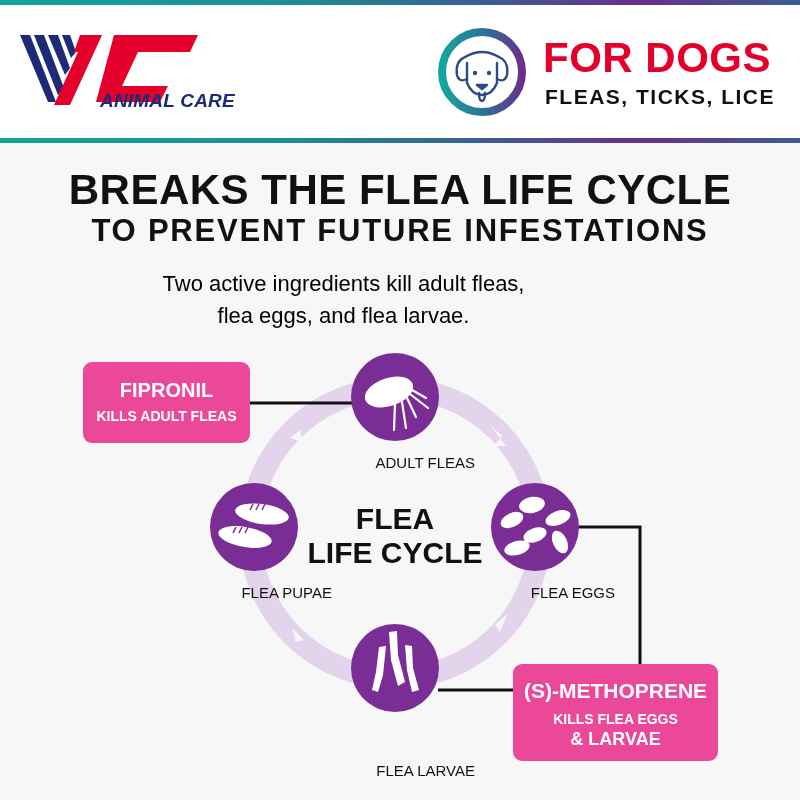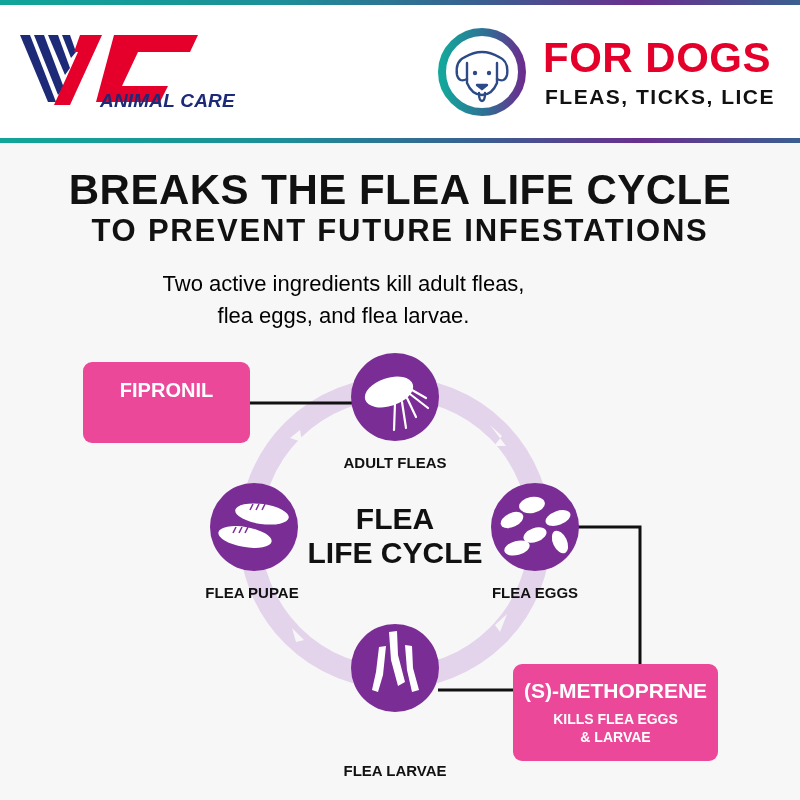--- a/index.html
+++ b/index.html
@@ -10,21 +10,21 @@
   .logo-text{position:absolute;left:72px;top:85px;font-weight:bold;font-style:italic;color:#1d2a78;font-size:19px;letter-spacing:0.2px;margin-left:28px;}
   .dog-badge{position:absolute;left:437px;top:22px;width:90px;height:90px;}
   .for-dogs{position:absolute;left:543px;top:32px;font-weight:bold;color:#e4002b;font-size:42px;letter-spacing:0.5px;line-height:42px;}
   .fleas-ticks{position:absolute;left:545px;top:80px;font-weight:bold;color:#111;font-size:21px;letter-spacing:1.5px;}
   .h1{position:absolute;left:0;width:800px;top:166px;text-align:center;font-weight:bold;font-size:42px;color:#111;letter-spacing:0.5px;}
   .h2{position:absolute;left:0;width:800px;top:213px;text-align:center;font-weight:bold;font-size:31px;color:#111;letter-spacing:1.8px;}
   .sub{position:absolute;left:0;width:687px;top:268px;text-align:center;font-size:22px;color:#000000;line-height:32px;}
   .diagram{position:absolute;left:0;top:0;width:800px;height:800px;}
   .box{position:absolute;background:#ec4899;border-radius:9px;color:#fff;text-align:center;font-weight:bold;}
   .box .t{display:block;}
-  .stage-label{position:absolute;font-weight:bold;font-size:15px;color:#111;text-align:center;width:160px;}
+  .stage-label{position:absolute;font-weight:normal;font-size:15px;color:#111;text-align:right;width:160px;}
   .center-title{position:absolute;left:295px;top:502px;width:200px;text-align:center;font-weight:bold;font-size:30px;line-height:34px;color:#111;}
 </style>
 </head>
 <body>
 
 <div class="strip" style="top:0;"></div>
 <div class="header">
   <svg class="logo" viewBox="0 0 200 90">
     <polygon points="2,5 12,5 38,72 30,72" fill="#1d2a78"></polygon>
     <polygon points="16,5 26,5 46,58 40,65" fill="#1d2a78"></polygon>
@@ -139,19 +139,20 @@
 <div class="stage-label" style="left:315px;top:722px;margin-top:40px;">FLEA LARVAE</div>
 <div class="stage-label" style="left:172px;top:584px;">FLEA PUPAE</div>
 
 <div class="center-title">
   <div>FLEA</div>
   <div>LIFE CYCLE</div>
 </div>
 
 <div class="box" style="left:83px;top:362px;width:167px;height:81px;">
   <span class="t" style="font-size:20px;margin-top:17px;">FIPRONIL</span>
+  <span class="t" style="font-size:14px;margin-top:6px;">KILLS ADULT FLEAS</span>
 </div>
 
 <div class="box" style="left:513px;top:664px;width:205px;height:97px;">
   <span class="t" style="font-size:21px;margin-top:15px;">(S)-METHOPRENE</span>
   <span class="t" style="font-size:14px;margin-top:8px;">KILLS FLEA EGGS</span>
-  <span class="t" style="font-size:14px;margin-top:2px;">&amp; LARVAE</span>
+  <span class="t" style="font-size:18px;margin-top:2px;">&amp; LARVAE</span>
 </div>
 
 </body></html>

